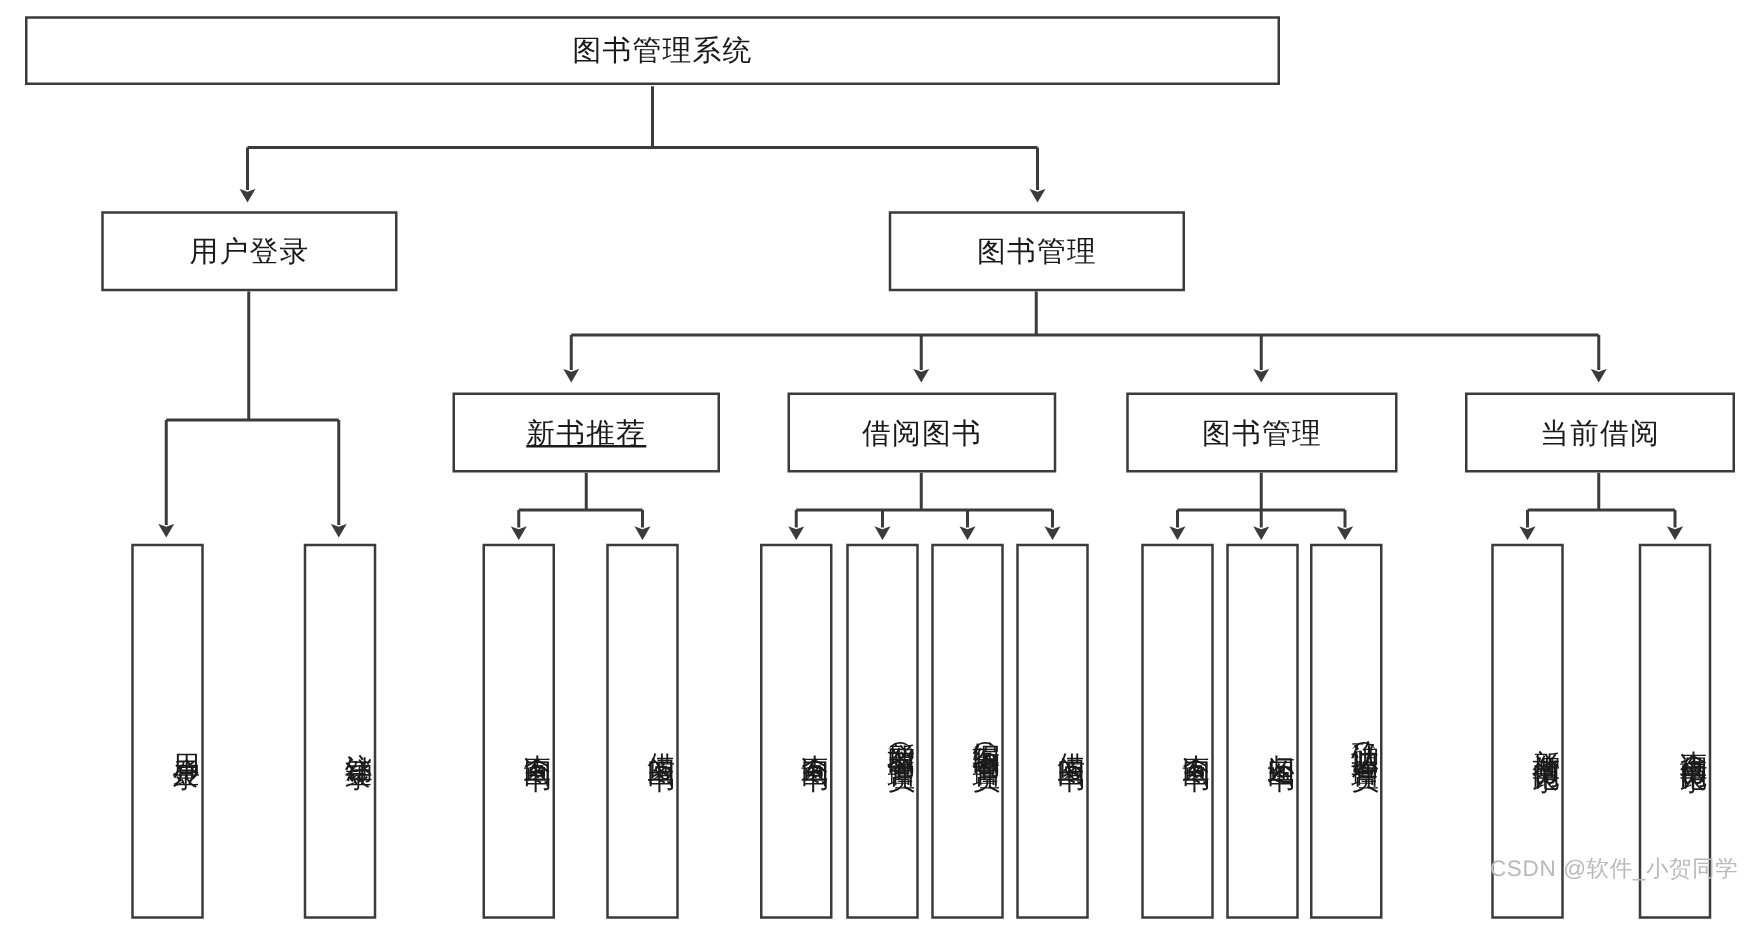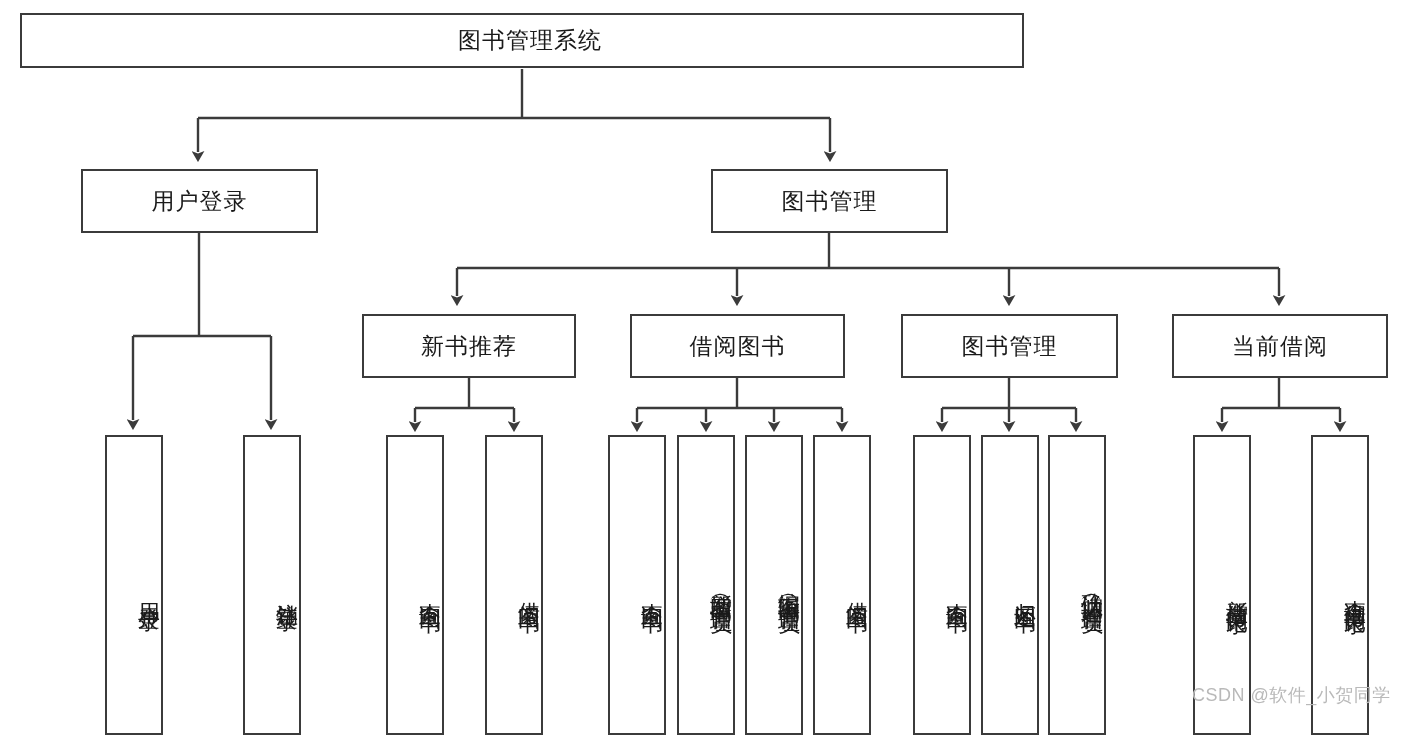--- a/index.html
+++ b/index.html
@@ -115,21 +115,21 @@
       <path d="M 1222 408 L 1222 422" marker-end="url(#arrow)"></path>
       <path d="M 1340 408 L 1340 422" marker-end="url(#arrow)"></path>
     </g>
   </svg>
 
   <div class="node horiz" style="left:20px; top:13px; width:1004px; height:55px;padding-left:16px;">图书管理系统</div>
 
   <div class="node horiz" style="left:81px; top:169px; width:237px; height:64px;">用户登录</div>
   <div class="node horiz" style="left:711px; top:169px; width:237px; height:64px;">图书管理</div>
 
-  <div class="node horiz" style="left:362px; top:314px; width:214px; height:64px;">新书推荐</div>
+  <div class="node horiz" style="left:362px; top:314px; width:214px; height:64px;text-decoration:underline;">新书推荐</div>
   <div class="node horiz" style="left:630px; top:314px; width:215px; height:64px;">借阅图书</div>
   <div class="node horiz" style="left:901px; top:314px; width:217px; height:64px;">图书管理</div>
   <div class="node horiz" style="left:1172px; top:314px; width:216px; height:64px;">当前借阅</div>
 
   <div class="node vert" style="left:105px; top:435px; width:58px; height:300px;">用户登录</div>
   <div class="node vert" style="left:243px; top:435px; width:58px; height:300px;">注销登录</div>
 
   <div class="node vert" style="left:386px; top:435px; width:58px; height:300px;">查询图书</div>
   <div class="node vert" style="left:485px; top:435px; width:58px; height:300px;">借阅图书</div>
 

